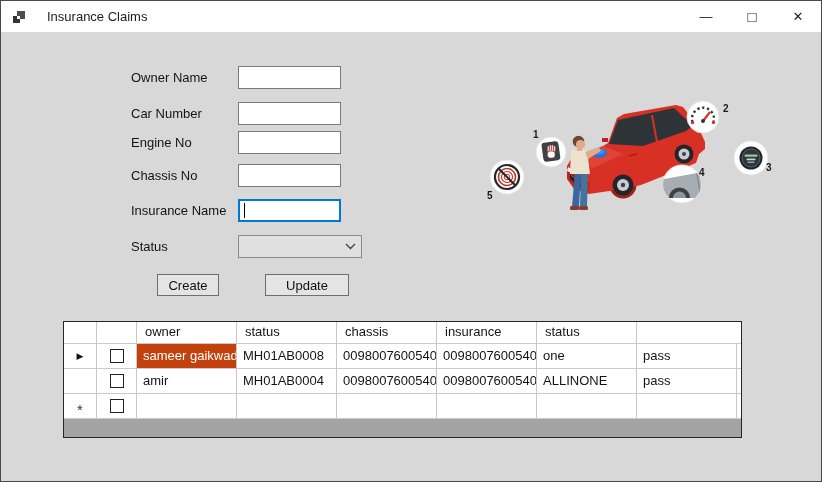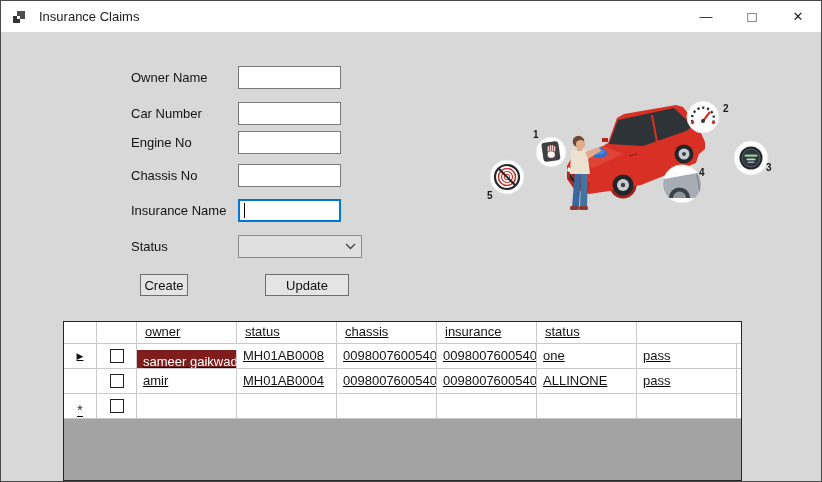--- a/index.html
+++ b/index.html
@@ -3,54 +3,54 @@
 <meta charset="utf-8">
 <style>
   html,body{margin:0;padding:0;}
   body{width:822px;height:482px;font-family:"Liberation Sans","DejaVu Sans",sans-serif;}
   .window{position:relative;width:822px;height:482px;box-sizing:border-box;
     background:#d8d8d8;border:1px solid #4a4a4a;overflow:hidden;}
   
   .titlebar{position:absolute;top:0;left:0;right:0;height:31px;background:#ffffff;
     display:flex;align-items:center;}
   .app-icon{width:16px;height:16px;margin-left:10px;display:inline-block;}
-  .title-text{margin-left:12px;font-size:13px;color:#1b1b1b;}
+  .title-text{margin-left:20px;font-size:13px;color:#1b1b1b;}
   .win-controls{margin-left:auto;display:flex;height:31px;}
   .win-btn{width:46px;height:31px;display:flex;align-items:center;justify-content:center;
     font-size:13px;color:#222;cursor:default;}
   .win-btn.max{font-size:15px;padding-bottom:2px;}
   
   .flabel{position:absolute;left:130px;font-size:13px;color:#141414;white-space:nowrap;}
   .tbox{position:absolute;left:237px;width:103px;height:23px;box-sizing:border-box;
     border:1px solid #7a7a7a;background:#fff;font-size:13px;padding:2px 4px;outline:none;
     font-family:"Liberation Sans",sans-serif;}
   .tbox.focused{border:2px solid #0078d7;}
   .caret{position:absolute;left:243px;top:202px;width:1px;height:15px;background:#000;}
   .combo{position:absolute;left:237px;top:234px;width:124px;height:23px;box-sizing:border-box;
     border:1px solid #8a8a8a;background:#e0e0e0;display:flex;align-items:center;}
   .combo .val{flex:1;font-size:13px;padding-left:4px;color:#222;}
   .combo .chev{width:22px;display:flex;align-items:center;justify-content:center;}
   .btn{position:absolute;top:273px;height:22px;box-sizing:border-box;border:1px solid #6e6e6e;
     background:#e4e4e4;font-size:13px;color:#111;display:flex;align-items:center;
     justify-content:center;cursor:default;}
   
-  .grid{position:absolute;left:62px;top:320px;width:679px;height:160px;box-sizing:border-box;
-    border:1px solid #262626;background:#a3a3a3;display:flex;flex-direction:column;text-decoration:underline;}
+  .grid{position:absolute;left:62px;top:320px;width:679px;height:117px;box-sizing:border-box;
+    border:1px solid #262626;background:#a3a3a3;display:flex;flex-direction:column;}
   .g-row{display:flex;height:25px;box-sizing:border-box;background:#fff;
     border-bottom:1px solid #c9c9c9;flex:0 0 auto;}
   .g-row.hdr{height:22px;}
   .g-rh{width:33px;box-sizing:border-box;border-right:1px solid #c9c9c9;display:flex;
     align-items:center;justify-content:center;background:#fff;}
   .g-ck{width:40px;box-sizing:border-box;border-right:1px solid #c9c9c9;display:flex;
     align-items:center;justify-content:center;background:#fff;}
   .g-c{width:100px;box-sizing:border-box;border-right:1px solid #c9c9c9;font-size:13px;
     line-height:23px;padding-left:6px;white-space:nowrap;overflow:hidden;color:#141414;}
   .g-row.hdr .g-c{line-height:20px;padding-left:8px;}
   .g-fill{flex:1;background:#fff;}
-  .g-c.sel{background:#7f1d1d;color:#fff;margin-top:6px;}
+  .g-c.sel{background:#c2410c;color:#fff;}
   .g-arrow{font-size:9px;color:#111;}
   .g-star{font-size:15px;color:#333;line-height:10px;margin-top:7px;}
   .cbox{width:14px;height:14px;box-sizing:border-box;border:1px solid #222;background:#fff;}
   .g-bottom{flex:1;background:#a3a3a3;}
   
   .illus{position:absolute;left:470px;top:85px;width:320px;height:135px;}
 </style>
 </head>
 <body>
 
@@ -86,21 +86,21 @@
 
   <div class="combo">
     <span class="val"></span>
     <span class="chev">
       <svg width="11" height="7" viewBox="0 0 11 7">
           <polyline points="1,1 5.5,5.5 10,1" fill="none" stroke="#444" stroke-width="1.4"></polyline>
         </svg>
     </span>
   </div>
 
-  <div class="btn" style="left:139px;width:48px">Create</div>
+  <div class="btn" style="left:156px;width:62px">Create</div>
   <div class="btn" style="left:264px;width:84px">Update</div>
 
   <svg class="illus" viewBox="0 0 320 135">
     <defs>
         <clipPath id="c4">
           <circle cx="211" cy="98" r="19"></circle>
         </clipPath>
       </defs>
 
     <g>

